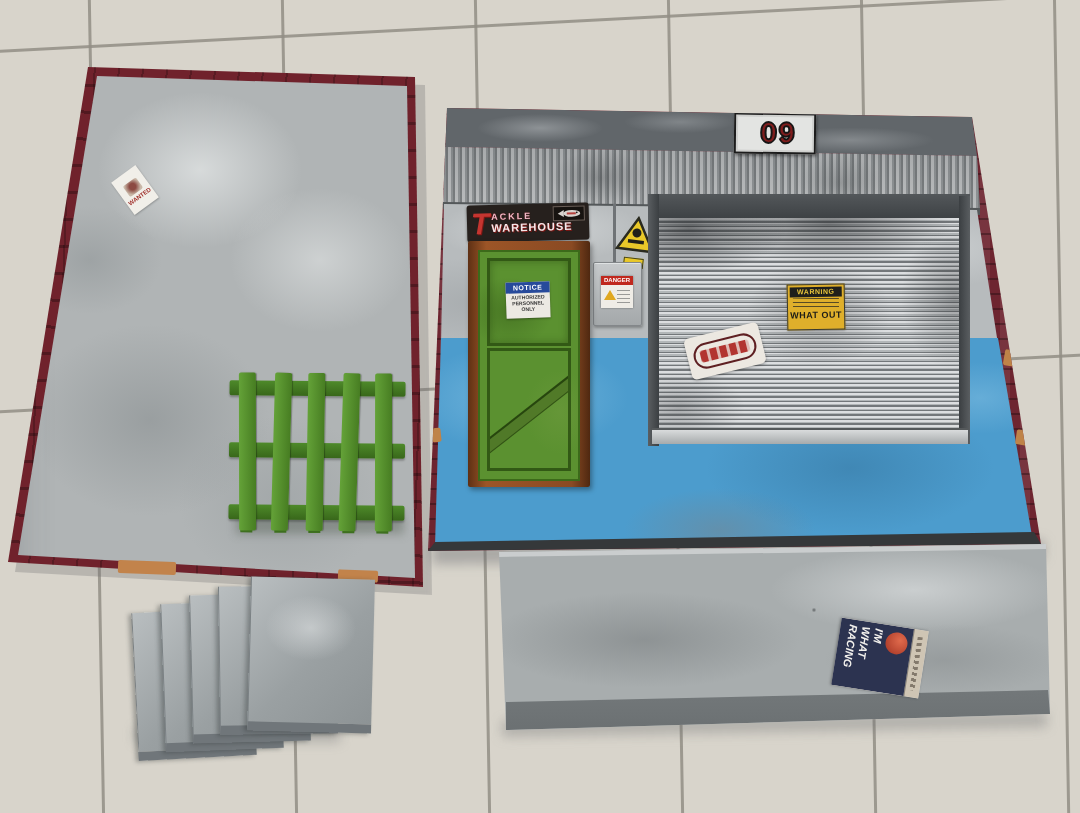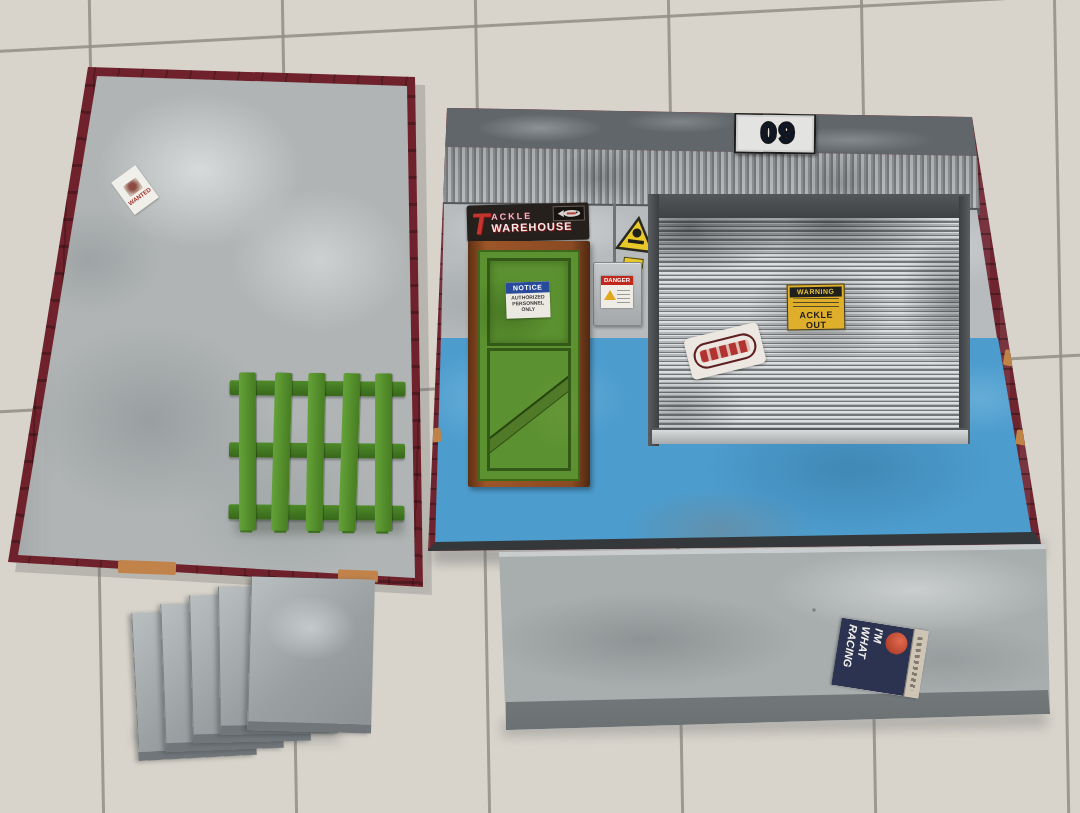--- a/index.html
+++ b/index.html
@@ -103,21 +103,21 @@
     background-color:#4c9ccd;}
   .f-bottomstrip{clip-path:polygon(15px 444px,614px 434px,621px 446px,8px 453px);background:#35383a;}
   .tan-brick{position:absolute;background:#bf8348;border-radius:2px;}
   .tb1{left:584px;top:252px;width:12px;height:16px;transform:rotate(10deg);}
   .tb2{left:596px;top:332px;width:12px;height:15px;transform:rotate(8deg);}
   .tb3{left:12px;top:330px;width:9px;height:14px;transform:rotate(-6deg);}
 
   .f-plate09{position:absolute;left:314px;top:15px;width:78px;height:37px;background:#e3e4e2;
     border:2px solid #1c1c1c;box-shadow:inset 0 0 0 2px #cfd0ce,1px 2px 3px rgba(0,0,0,.4);
     display:flex;align-items:center;justify-content:center;transform:rotate(.6deg);}
-  .f-plate09 span{font-size:27px;font-weight:bold;color:#0f172a;letter-spacing:3px;
+  .f-plate09 span{font-size:27px;font-weight:normal;color:#7f1d1d;letter-spacing:3px;
     text-shadow:-2px 0 #161616,2px 0 #161616,0 -2px #161616,0 2px #161616,
       -1px -1px #161616,1px 1px #161616,-1px 1px #161616,1px -1px #161616;padding-left:8px;}
 
   
   .f-brand{position:absolute;left:47px;top:106px;width:122px;height:37px;background:#26201d;
     border-radius:3px;transform:rotate(-1.5deg);box-shadow:0 1px 3px rgba(0,0,0,.45);
     display:flex;align-items:center;padding:2px 4px;box-sizing:border-box;}
   .f-brand-t{font-size:30px;font-weight:bold;font-style:italic;color:#c53530;line-height:26px;
     text-shadow:1px 1px 0 #7e1714;}
   .f-brand-words{display:flex;flex-direction:column;margin-left:2px;line-height:1.1;}
@@ -348,21 +348,21 @@
       </div>
     </div>
 
     <div class="f-roll-header"></div>
     <div class="f-roll-jamb-left"></div>
     <div class="f-roll-jamb-right"></div>
     <div class="f-shutter">
       <div class="f-warning">
         <div class="f-warning-head">WARNING</div>
         <div class="f-warning-mid"></div>
-        <div class="f-warning-body">ACKLE OUT</div>
+        <div class="f-warning-body">WHAT OUT</div>
       </div>
       <div class="f-redlogo">
         <div class="f-redlogo-oval">
           <div class="f-redlogo-marks"></div>
         </div>
       </div>
     </div>
     <div class="f-roll-sill"></div>
   </div>
 

